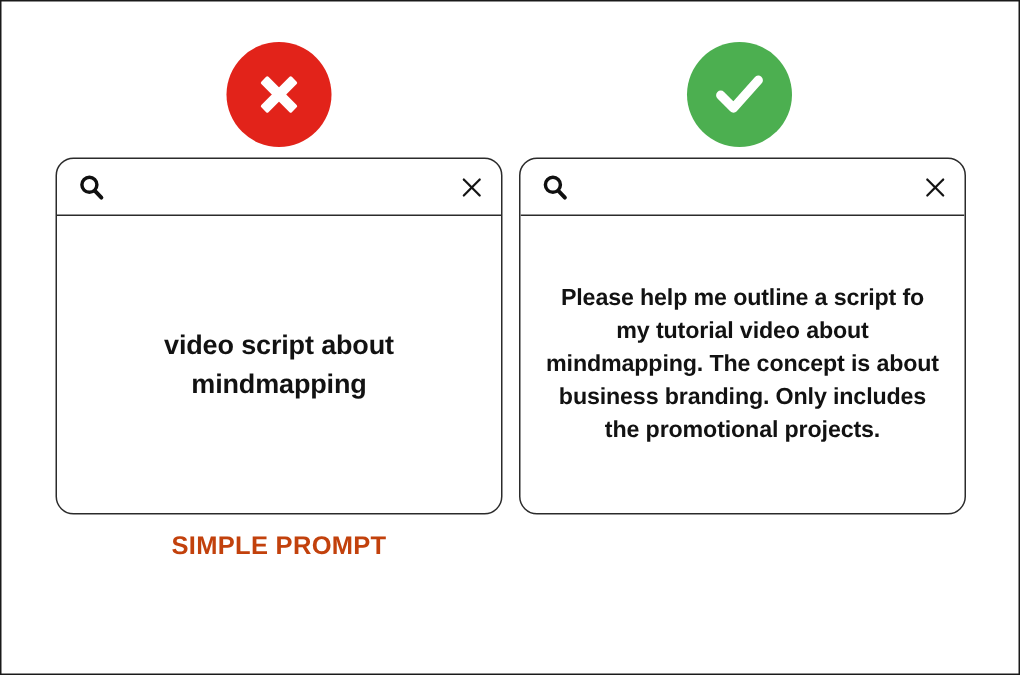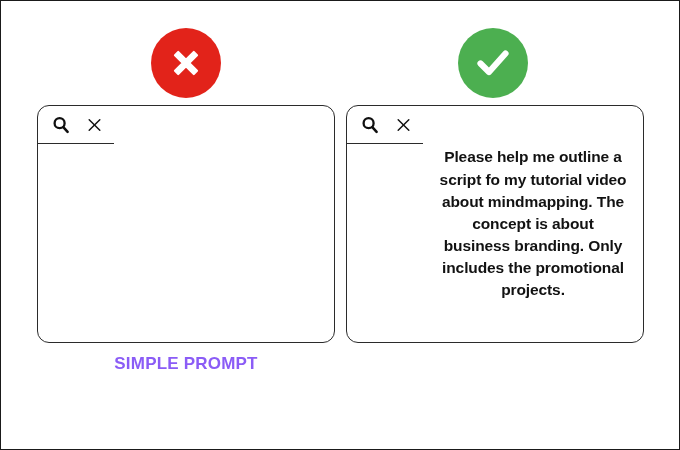--- a/index.html
+++ b/index.html
@@ -67,21 +67,21 @@
     position: absolute;
     top: 104px;
     left: 3px;
     width: 298px;
     height: 238px;
     border: 1px solid #2b2b2b;
     border-radius: 12px;
     background: #ffffff;
     overflow: hidden;
     display: flex;
-    flex-direction: row;
+    flex-direction: column;
   }
   .column.right .prompt-card { left: 5px; }
 
   .search-bar {
     position: relative;
     height: 38px;
     flex: 0 0 38px;
     border-bottom: 1px solid #2b2b2b;
     display: flex;
     align-items: center;
@@ -135,21 +135,21 @@
 
   
   .caption {
     position: absolute;
     top: 353px;
     left: 0;
     width: 304px;
     text-align: center;
     font-size: 17px;
     font-weight: bold;
-    color: #8b5cf6;
+    color: #c2410c;
     letter-spacing: 0.2px;
   }
 </style>
 </head>
 <body>
 
 <div id="page-frame">
 
   <div class="compare-row">
 
@@ -176,20 +176,23 @@
           </span>
           <span class="search-value" title=""></span>
           <span class="close-icon">
             <svg width="15" height="15" viewBox="0 0 15 15" aria-hidden="true">
               <line x1="2.2" y1="2.2" x2="12.8" y2="12.8" stroke="#141414" stroke-width="1.5" stroke-linecap="round"></line>
               <line x1="12.8" y1="2.2" x2="2.2" y2="12.8" stroke="#141414" stroke-width="1.5" stroke-linecap="round"></line>
             </svg>
           </span>
         </div>
 
+        <div class="card-body">
+          <div class="prompt-text simple">video script about mindmapping</div>
+        </div>
 
       </div>
 
       <div class="caption">SIMPLE PROMPT</div>
     </div>
 
     <div class="column right">
 
       <div class="badge-wrap">
         <div class="badge" style="background:#4caf50;">

